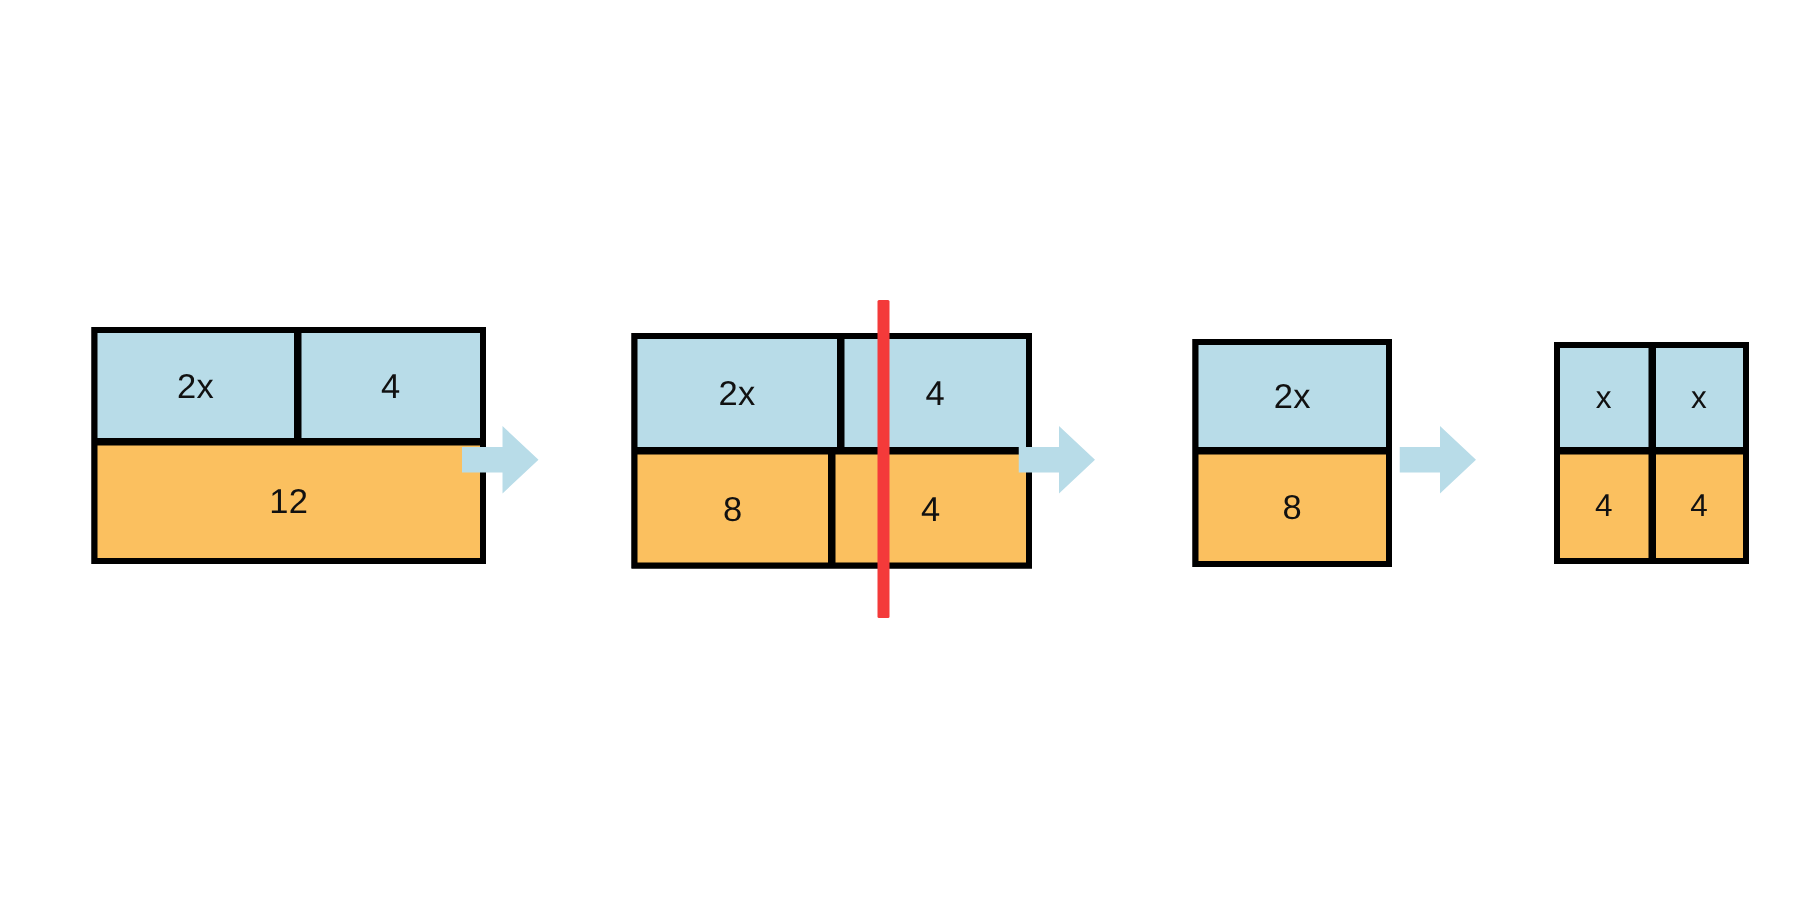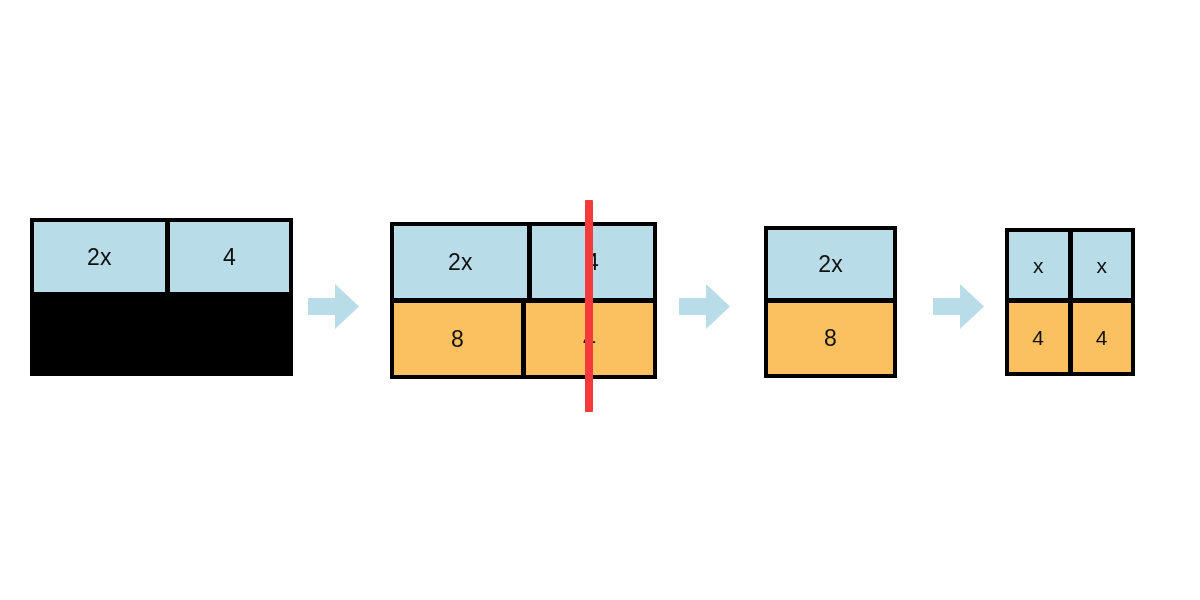--- a/index.html
+++ b/index.html
@@ -23,20 +23,21 @@
 
   
   .bar-model {
     position: absolute;
     box-sizing: border-box;
     display: flex;
     flex-direction: column;
     background: #000000;
     border: 4px solid #000000;
     gap: 5px;
+    margin-left: 31px;
   }
   .bar-row {
     display: flex;
     flex: 1 1 auto;
     gap: 5px;
     background: #000000;
   }
   .bar-cell {
     box-sizing: border-box;
     display: flex;
@@ -91,20 +92,23 @@
 </head>
 <body>
 
 <div id="canvas">
 
   <div class="bar-model" id="model-1">
     <div class="bar-row row-top">
       <div class="bar-cell cell-blue">2x</div>
       <div class="bar-cell cell-blue">4</div>
     </div>
+    <div class="bar-row row-bottom">
+      <div class="bar-cell cell-orange">12</div>
+    </div>
   </div>
 
   <div class="arrow" id="arrow-1">
     <svg width="52" height="47" viewBox="0 0 52 47" aria-hidden="true">
       <path d="M0 15 L27 15 L27 1 L51 23.5 L27 46 L27 32 L0 32 Z" fill="#b8dce8"></path>
     </svg>
   </div>
 
   <div class="bar-model" id="model-2">
     <div class="bar-row row-top">

